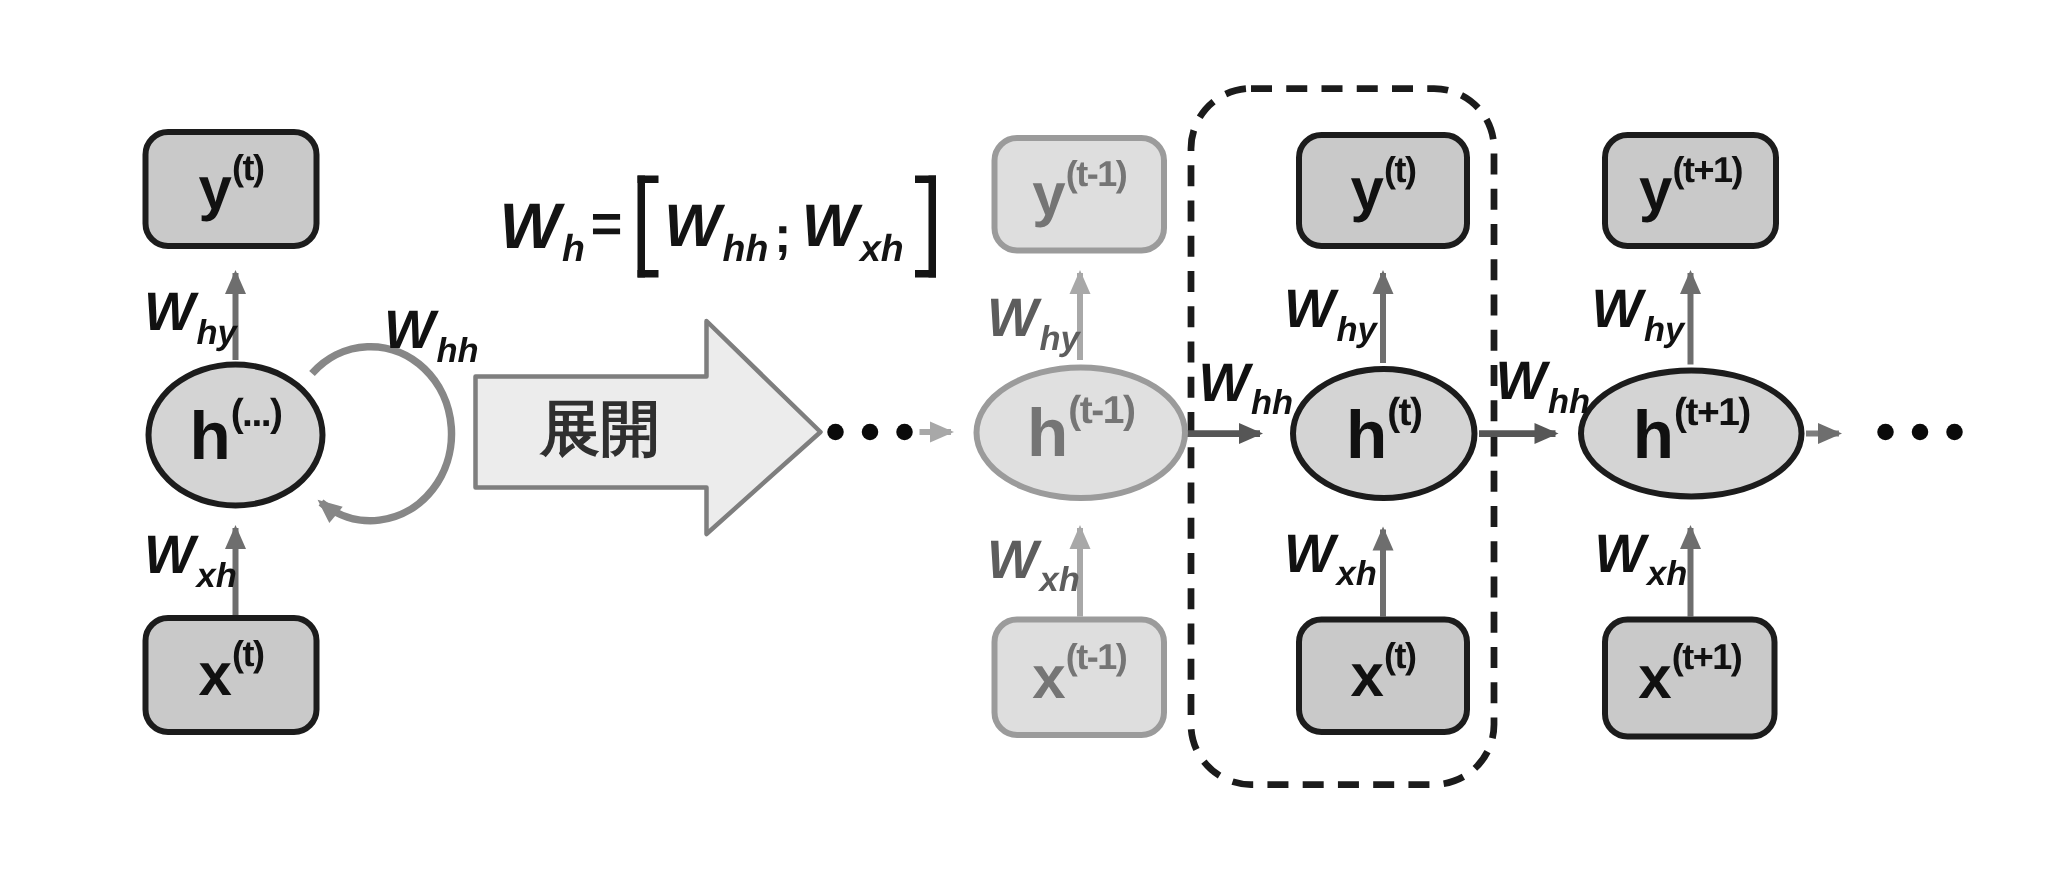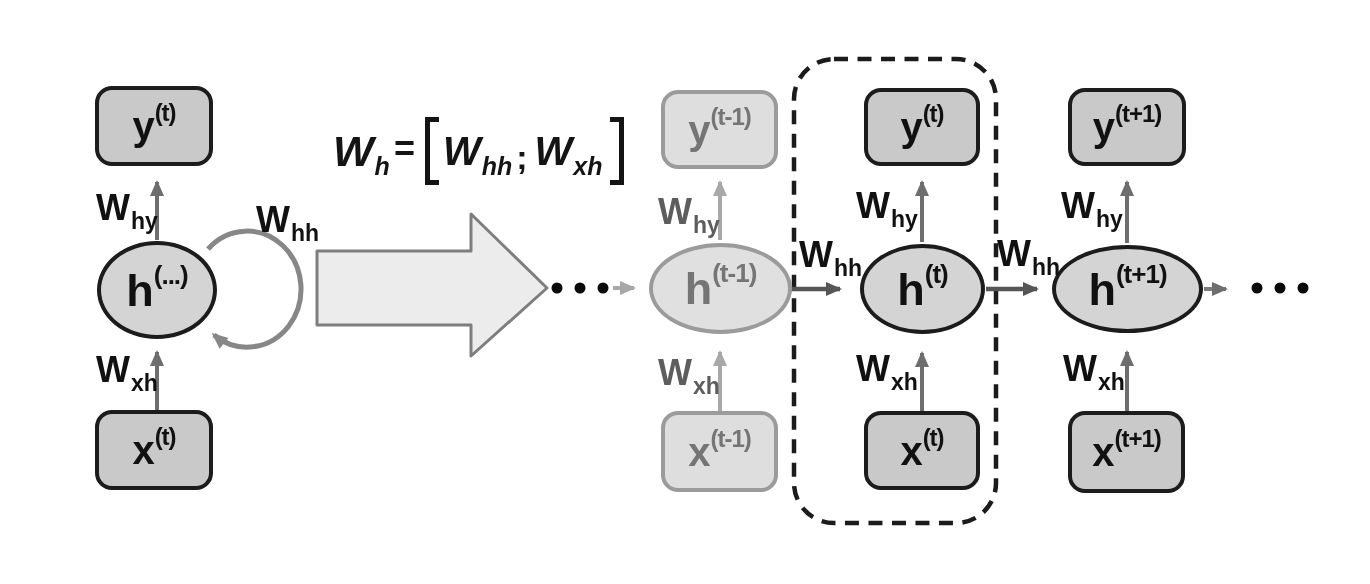--- a/index.html
+++ b/index.html
@@ -20,21 +20,21 @@
   .ellipse{border-radius:50%;background:#d4d4d4;}
   .node .nb{font-size:40px;line-height:1;}
   .ellipse .nb{font-size:45px;}
   .node .nsup{font-size:24px;position:relative;top:-13px;margin-left:1px;}
   .ellipse .nsup{font-size:26px;top:-15px;}
   .faded{border-color:#9b9b9b;background:#dedede;color:#757575;}
   .faded.ellipse{background:#e0e0e0;}
 
   
   .wlabel{
-    position:absolute;z-index:3;color:#111;font-weight:bold;
+    position:absolute;z-index:3;color:#111;font-weight:bold;font-style:italic;
     white-space:nowrap;line-height:1;
   }
   .wlabel .wb{font-size:36px;}
   .wlabel .ws{font-size:23px;position:relative;top:9px;margin-left:1px;}
   .wlabel.dim{color:#5d5d5d;}
 
   
   .formula{
     position:absolute;left:333px;top:110px;height:82px;z-index:3;
     display:flex;align-items:center;color:#141414;font-weight:bold;white-space:nowrap;
@@ -148,20 +148,21 @@
       <span class="fsub">h</span>
       <span class="feq">=</span>
     <span class="bracket left"></span>
     <span class="fW small">W</span>
       <span class="fsub">hh</span>
     <span class="fsemi">;</span>
     <span class="fW small">W</span>
       <span class="fsub">xh</span>
     <span class="bracket right"></span>
   </div>
+  <div class="unfold-label">展開</div>
 
   <div class="node box faded" style="left:661px;top:90px;width:117px;height:79px">
     <span class="nb">y</span>
       <span class="nsup">(t-1)</span>
   </div>
   <div class="node ellipse faded" style="left:649px;top:243px;width:143px;height:91px">
     <span class="nb">h</span>
       <span class="nsup">(t-1)</span>
   </div>
   <div class="node box faded" style="left:661px;top:411px;width:117px;height:81px">

